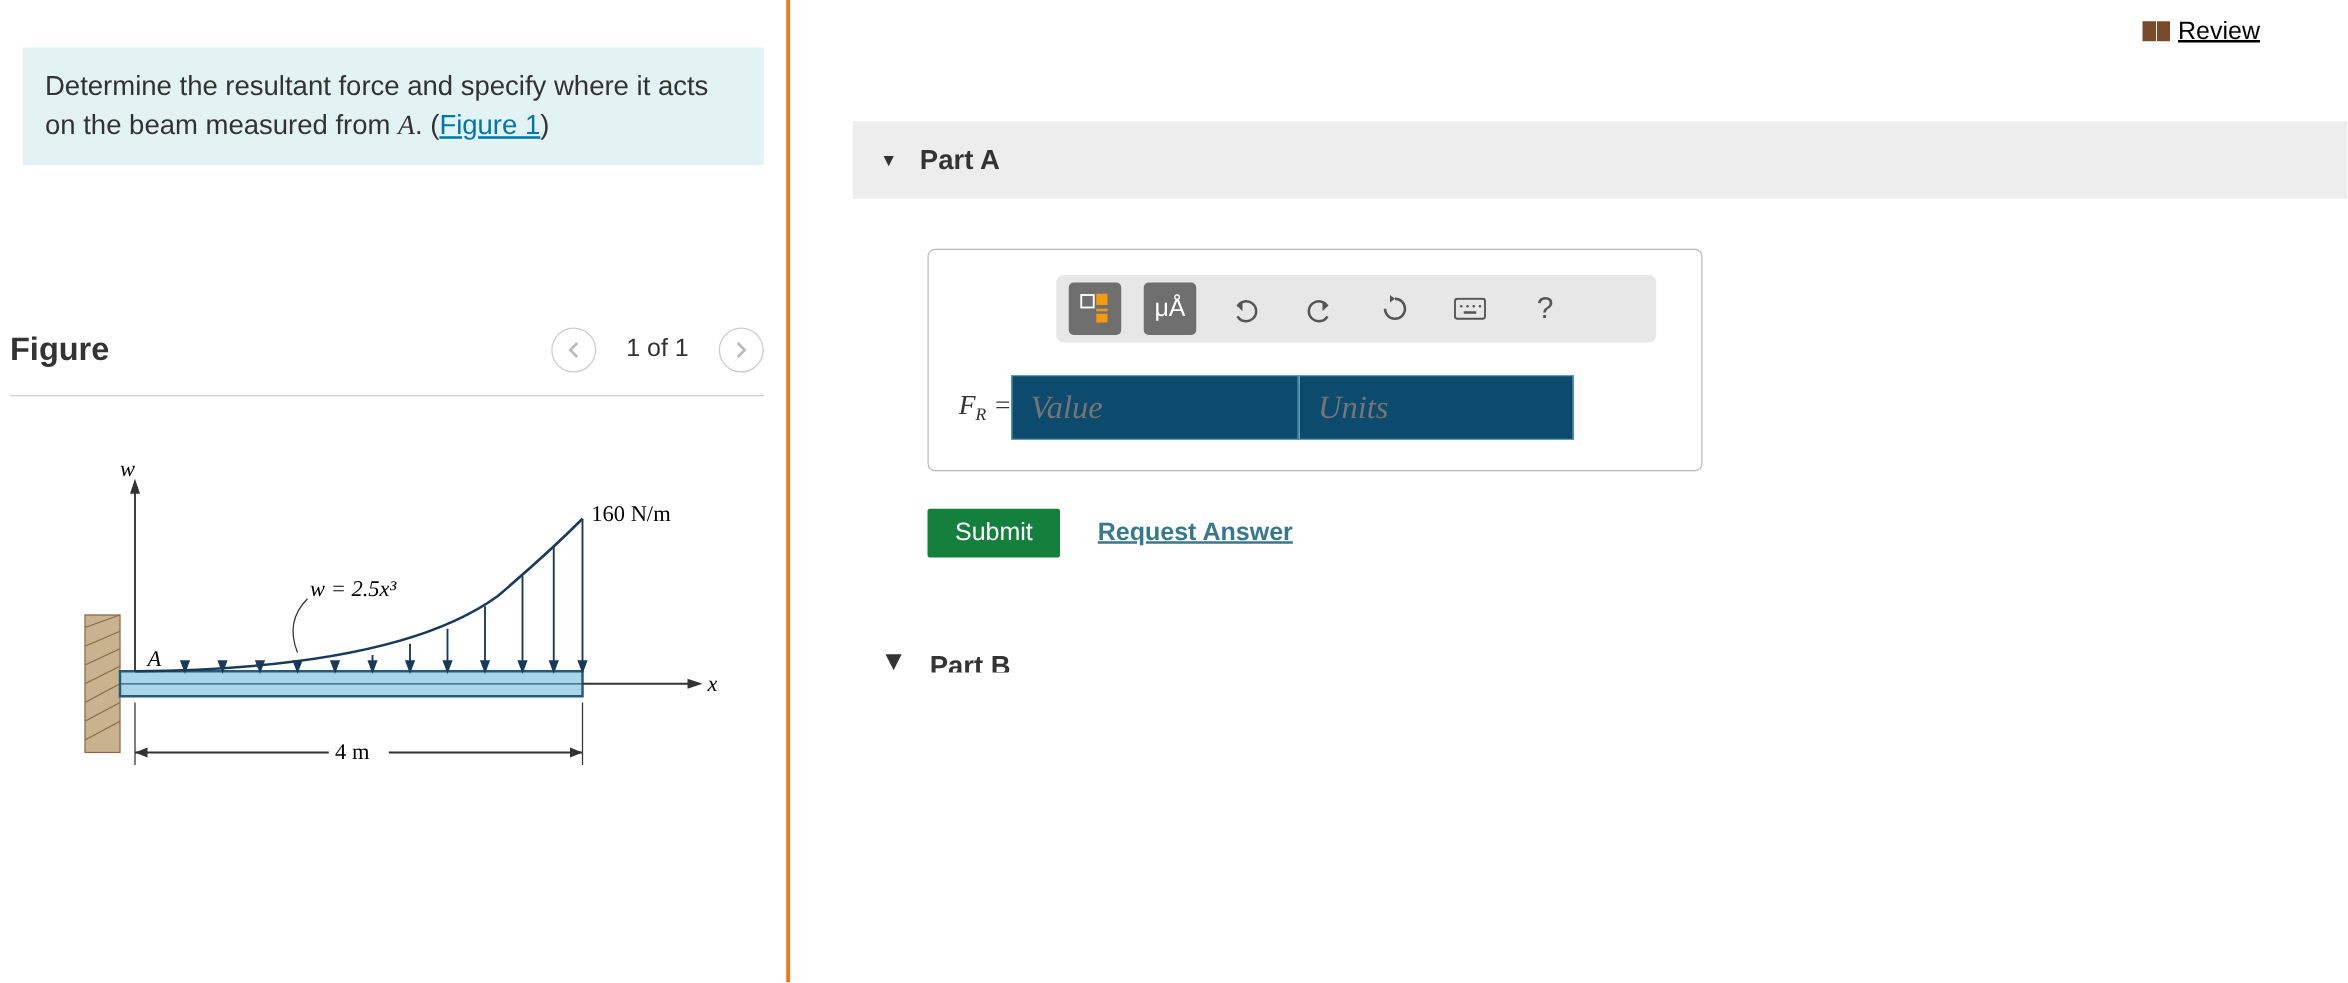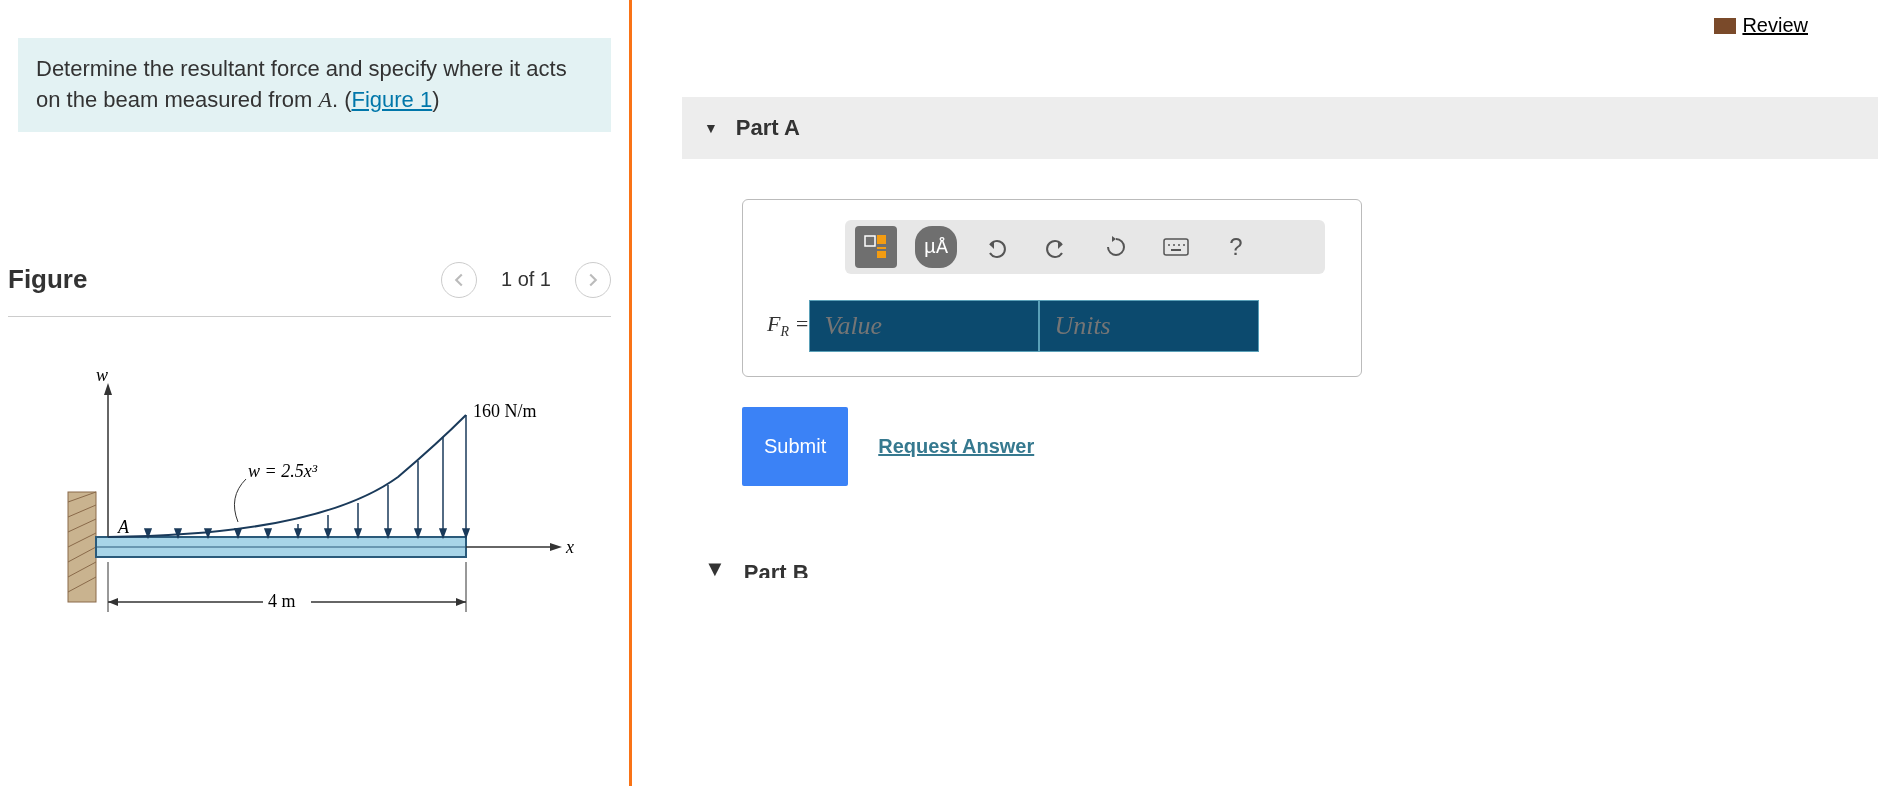--- a/index.html
+++ b/index.html
@@ -135,24 +135,24 @@
   }
   .value-input { width: 230px; }
   .units-input { width: 220px; }
   .submit-row {
     margin-top: 30px;
     display: flex;
     align-items: center;
     gap: 30px;
   }
   .submit-btn {
-    background: #3b82f6;
+    background: #15803d;
     color: #fff;
     border: none;
-    padding: 28px 22px;
+    padding: 8px 22px;
     font-size: 20px;
     border-radius: 2px;
     cursor: pointer;
   }
   .req-answer {
     color: #36798f;
     font-weight: bold;
     text-decoration: underline;
     font-size: 20px;
     cursor: pointer;
@@ -282,21 +282,21 @@
       <div class="answer-box">
         <div class="toolbar">
           <div class="tool-btn dark">
             <svg width="28" height="28" viewBox="0 0 28 28">
               <rect x="3" y="3" width="10" height="10" fill="none" stroke="#fff" stroke-width="1.5"></rect>
               <rect x="15" y="2" width="9" height="9" fill="#f39c12"></rect>
               <line x1="15" y1="15" x2="24" y2="15" stroke="#f39c12" stroke-width="2"></line>
               <rect x="15" y="18" width="9" height="7" fill="#f39c12"></rect>
             </svg>
           </div>
-          <div class="tool-btn dark" style="font-family:Liberation Mono, monospace;font-size:20px;border-radius:17px;">μÅ</div>
+          <div class="tool-btn dark" style="font-family:Liberation Sans, sans-serif;font-size:20px;">μÅ</div>
           <div class="tool-btn">
             <svg width="24" height="24" viewBox="0 0 24 24">
                 <path d="M6 10 A8 8 0 1 1 6 18" fill="none" stroke="#555" stroke-width="2"></path>
                 <polygon points="6,10 10,6 10,14" fill="#555"></polygon>
               </svg>
           </div>
           <div class="tool-btn">
             <svg width="24" height="24" viewBox="0 0 24 24">
                 <path d="M18 10 A8 8 0 1 0 18 18" fill="none" stroke="#555" stroke-width="2"></path>
                 <polygon points="18,10 14,6 14,14" fill="#555"></polygon>

